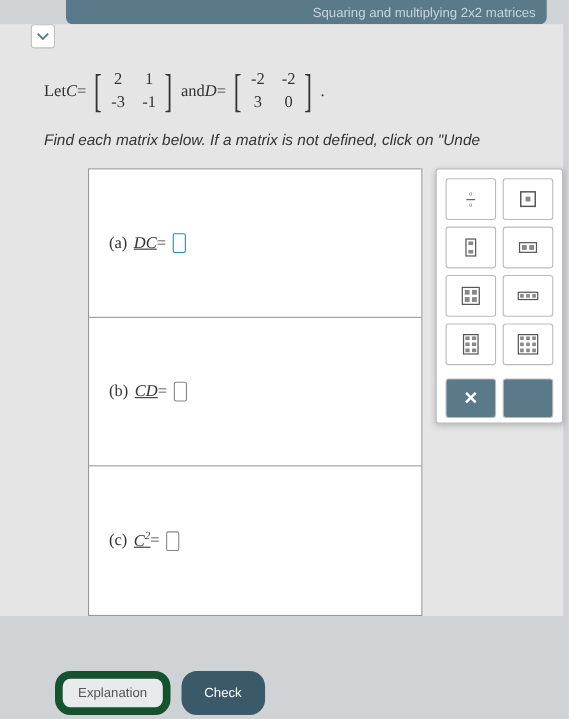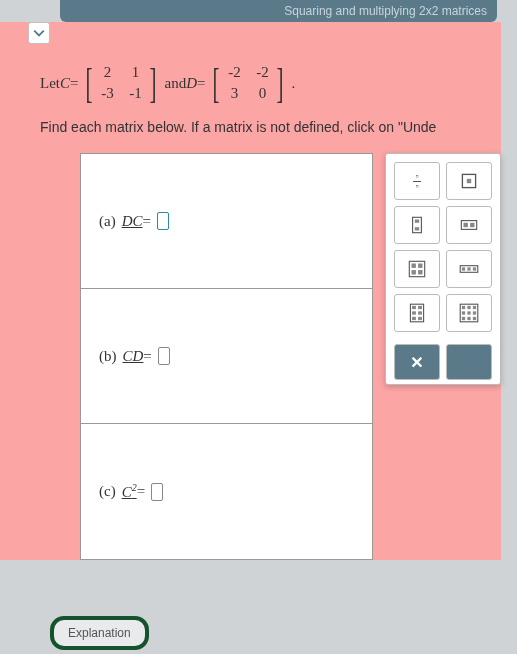--- a/index.html
+++ b/index.html
@@ -29,22 +29,22 @@
       background: #fff;
       border: 1px solid #c0c0c0;
       border-radius: 3px;
       display: flex;
       align-items: center;
       justify-content: center;
       color: #5a7a8a;
       font-size: 12px;
     }
     .content {
-      background: #fca5a5;
-      margin: 0 16px 0 0;
+      background: #e5e5e5;
+      margin: 0 5px 0 0;
       padding: 20px 0 0 20px;
     }
     .problem-statement {
       font-family: 'Times New Roman', serif;
       font-size: 15px;
       color: #333;
       margin: 20px 0 15px 20px;
       display: flex;
       align-items: center;
       flex-wrap: wrap;
@@ -66,20 +66,21 @@
       gap: 4px 14px;
       padding: 2px 4px;
       font-size: 15px;
     }
     .matrix-cells span { text-align: center; min-width: 14px; }
     .instruction {
       font-family: Arial, sans-serif;
       font-size: 14px;
       color: #333;
       margin: 0 0 18px 20px;
+      font-style: italic;
     }
     .answer-area {
       display: flex;
       gap: 12px;
       margin-left: 60px;
     }
     .answer-box {
       background: #fff;
       border: 1px solid #999;
       width: 305px;
@@ -150,21 +151,21 @@
       position: absolute;
       bottom: 4px;
       left: 50px;
       display: flex;
       gap: 10px;
     }
     .btn {
       padding: 6px 14px;
       border-radius: 14px;
       font-size: 12px;
-      border: 4px solid #14532d;
+      border: 7px solid #14532d;
     }
     .btn-expl { background: #e8eaec; color: #555; }
     .btn-check { background: #3a5a6a; color: #fff; border-color: #3a5a6a; }
     .frac { display: inline-flex; flex-direction: column; align-items: center; font-size: 9px; line-height: 9px; }
     .frac .t { border-bottom: 1px solid #555; padding: 0 2px; }
   </style>
 </head>
 <body>
 
 <div class="header">Squaring and multiplying 2x2 matrices</div>
@@ -304,13 +305,14 @@
       </div>
       <div class="tool-btn tool-close">✕</div>
       <div class="tool-btn tool-other"></div>
     </div>
   </div>
 
 </div>
 
 <div class="bottom-buttons">
   <button class="btn btn-expl">Explanation</button>
+  <button class="btn btn-check">Check</button>
 </div>
 
 </body></html>

